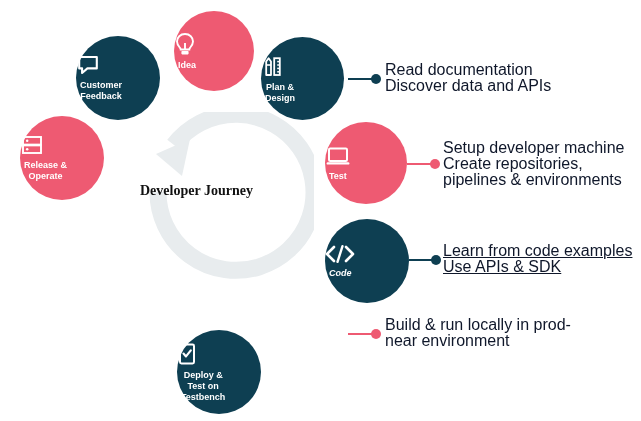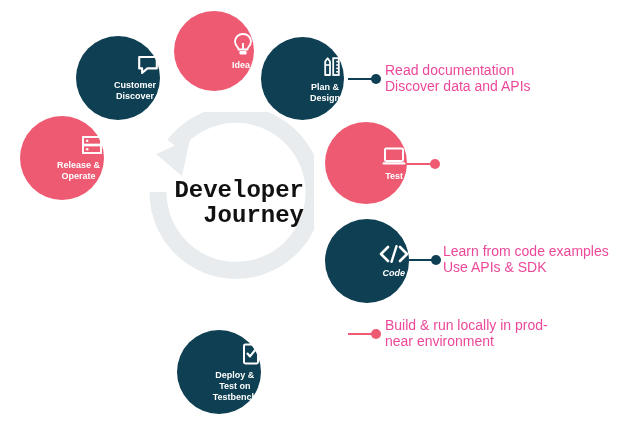--- a/index.html
+++ b/index.html
@@ -24,36 +24,36 @@
     top: 112px;
     width: 186px;
     height: 186px;
     pointer-events: none;
   }
   .center-title {
     position: absolute;
     left: 140px;
     top: 178px;
     width: 164px;
-    text-align: right;
-    font-family: Liberation Mono, monospace;
+    text-align: left;
+    font-family: Liberation Serif, serif;
     font-weight: 700;
-    font-size: 24px;
+    font-size: 14px;
     line-height: 25px;
     color: #111111;
     letter-spacing: 0px;
   }
 
   
   .node {
     position: absolute;
     border-radius: 50%;
     display: flex;
     flex-direction: column;
-    align-items: flex-end;
+    align-items: flex-start;
     justify-content: center;
   }
   .node.dark { background: #0E3F52; }
   .node.pink { background: #EE5A72; }
   .node .ico {
     display: block;
     line-height: 0;
     margin-bottom: 4px;
   }
   .node .lbl {
@@ -84,22 +84,22 @@
     width: 10px;
     height: 10px;
     border-radius: 50%;
   }
   .conn.dark .bar, .conn.dark .dot { background: #0E3F52; }
   .conn.pink .bar, .conn.pink .dot { background: #EE5A72; }
 
   
   .annot {
     position: absolute;
-    color: #ec4899;
-    font-size: 14px;
+    color: #0f172a;
+    font-size: 16px;
     line-height: 16px;
     white-space: pre-line;
     font-family: "Liberation Sans", sans-serif;
   }
 </style>
 </head>
 <body>
 
 <div id="diagram">
 
@@ -190,21 +190,21 @@
 Operate</span>
   </div>
 
   <div class="node dark" style="left:76px; top:36px; width:84px; height:84px;">
     <span class="ico">
       <svg width="24" height="22" viewBox="0 0 24 22" aria-hidden="true">
         <path d="M3.2 3 h17.6 v11.4 h-9.4 l-5.3 4.6 v-4.6 H3.2 z" fill="none" stroke="#fff" stroke-width="2.1" stroke-linejoin="round"></path>
       </svg>
     </span>
     <span class="lbl">Customer
-Discover</span>
+Feedback</span>
   </div>
 
   <div class="conn dark" style="left:348px; top:78px; width:30px;">
     <span class="bar"></span>
     <span class="dot"></span>
   </div>
 
   <div class="conn pink" style="left:407px; top:163px; width:30px;">
     <span class="bar"></span>
     <span class="dot"></span>
@@ -216,20 +216,23 @@
   </div>
 
   <div class="conn pink" style="left:348px; top:333px; width:30px;">
     <span class="bar"></span>
     <span class="dot"></span>
   </div>
 
   <div class="annot" style="left:385px; top:62px;">Read documentation
 Discover data and APIs</div>
 
-
-  <div class="annot" style="left:443px; top:243px;">Learn from code examples
+  <div class="annot" style="left:443px; top:140px;">Setup developer machine
+Create repositories,
+pipelines &amp; environments</div>
+
+  <div class="annot" style="left:443px; top:243px;text-decoration:underline;">Learn from code examples
 Use APIs &amp; SDK</div>
 
   <div class="annot" style="left:385px; top:317px;">Build &amp; run locally in prod-
 near environment</div>
 
 </div>
 
 </body></html>

